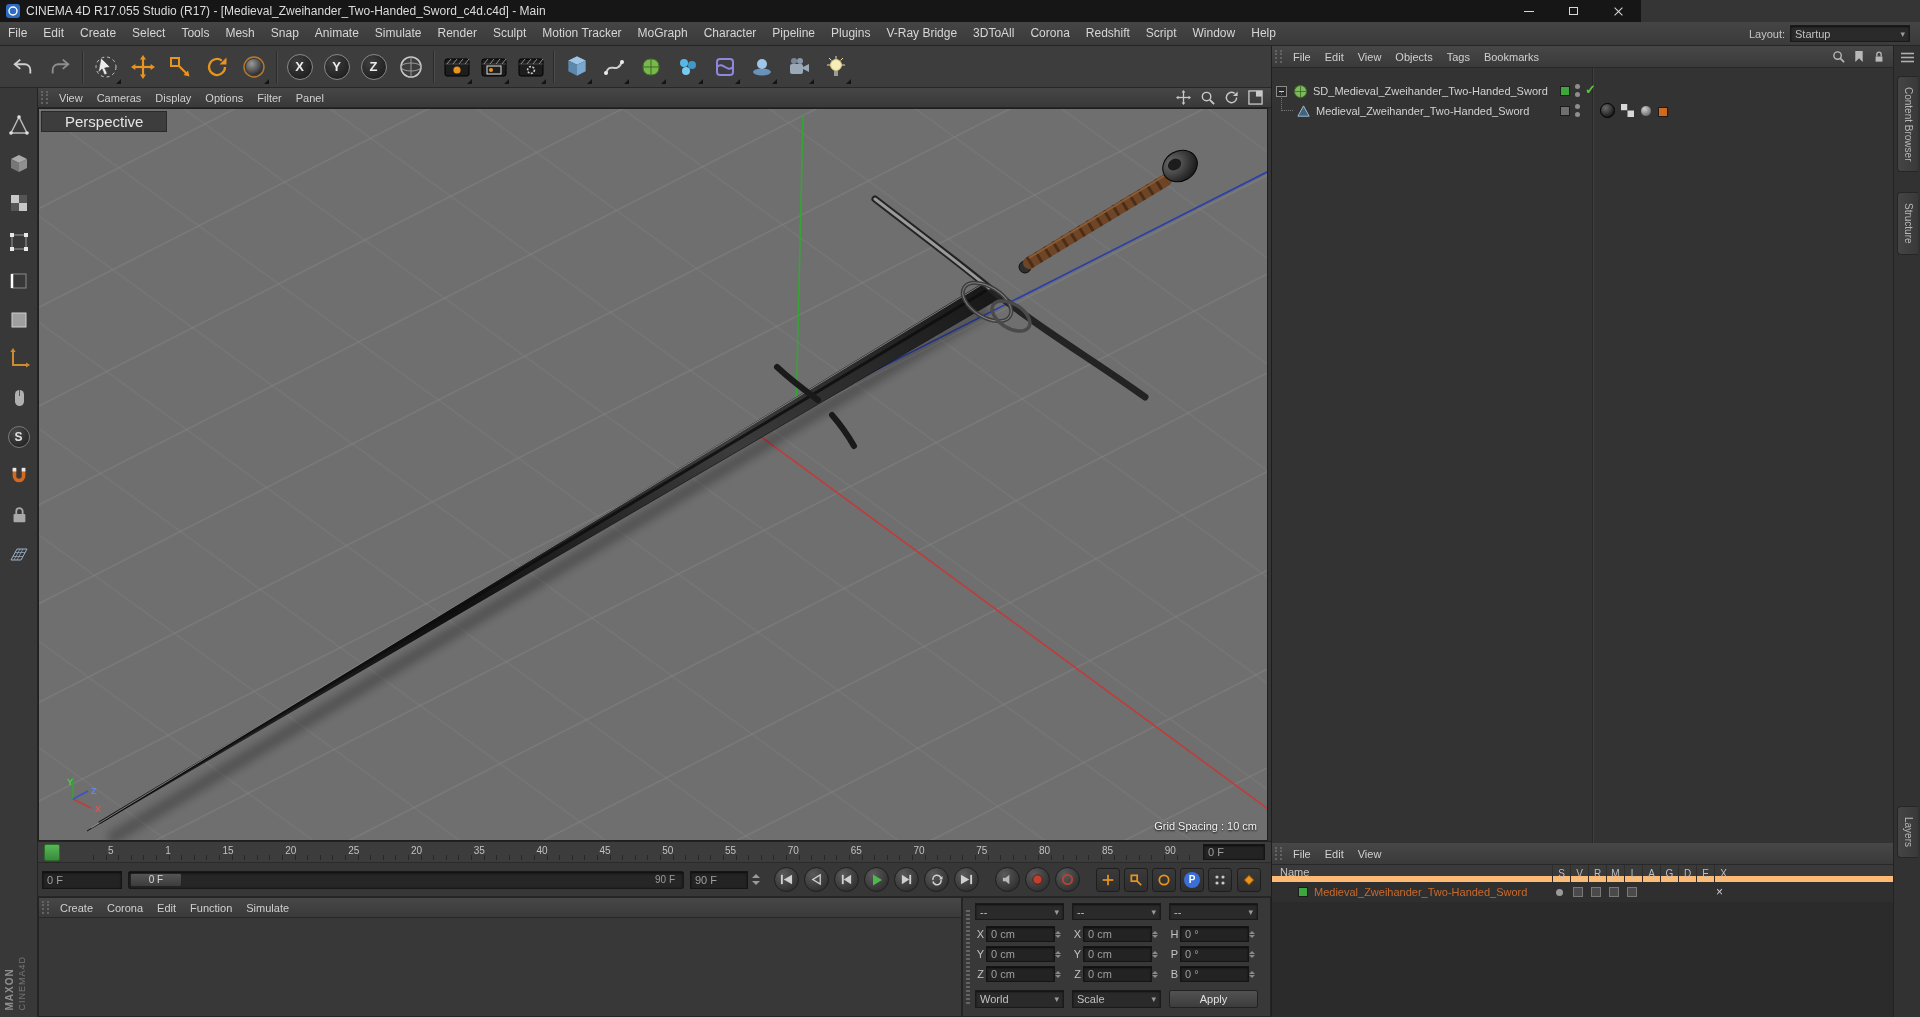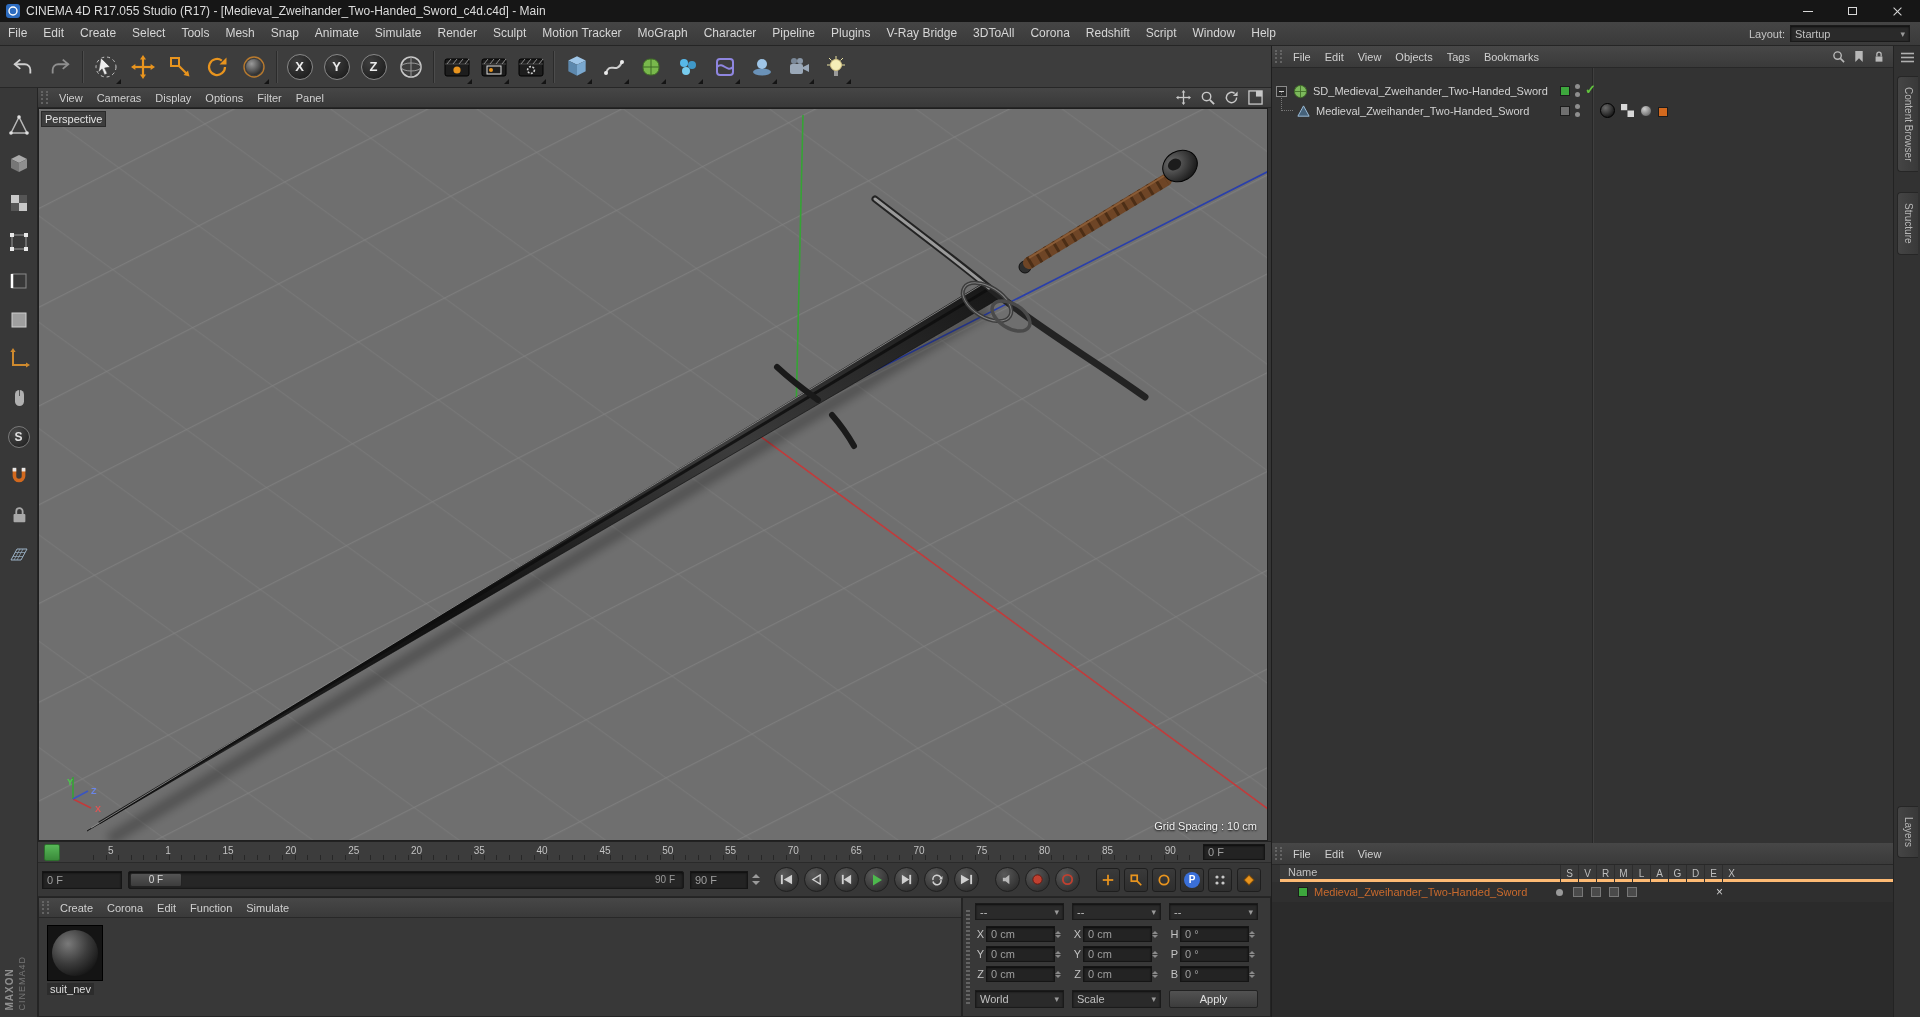--- a/index.html
+++ b/index.html
@@ -50,22 +50,22 @@
   .brand { position:absolute; bottom:6px; left:4px; display:flex; gap:2px; }
   .brand span { writing-mode:vertical-rl; transform:rotate(180deg); letter-spacing:1px; }
   .brand .b1 { font-weight:bold; font-size:10px; color:#8f8f8f; }
   .brand .b2 { font-size:9px; color:#767676; }
 
   
   .vpmenubar { background:linear-gradient(#464646,#393939); border-bottom:1px solid #262626; display:flex; align-items:center; }
   .vpnav { margin-left:auto; display:flex; gap:4px; padding-right:6px; }
   .vpnav .nbtn { width:20px; height:16px; display:flex; align-items:center; justify-content:center; }
   .viewport { background:#6f6f6f; border:1px solid #1f1f1f; overflow:hidden; }
-  .vpchip { position:absolute; background:rgba(42,42,42,.72); color:#e4e4e4; font-size:11px;
-    padding:1px 3px; border:1px solid #2a2a2a; }
+  .vpchip { position:absolute; background:rgba(42,42,42,.72); color:#e4e4e4; font-size:15px;
+    padding:1px 23px; border:1px solid #2a2a2a; }
   .gridlabel { position:absolute; color:#f2f2f2; font-size:11px; text-shadow:0 1px 2px #000; }
   .gz { position:absolute; font-size:9px; font-weight:bold; }
 
   
   .ruler { background:#3c3c3c; border-top:1px solid #222; border-bottom:1px solid #2a2a2a; position:relative; }
   .ruler::before { content:""; position:absolute; left:55px; right:80px; bottom:2px; height:5px;
     background:repeating-linear-gradient(90deg, rgba(0,0,0,.35) 0 1px, transparent 1px 12.6px); }
   .ticks { position:absolute; left:70px; right:95px; top:3px; display:flex; justify-content:space-between; }
   .ticks span { font-size:10px; color:#c2c2c2; }
   .marker { position:absolute; left:6px; top:2px; width:16px; height:17px;
@@ -116,21 +116,21 @@
   .vdots { display:flex; flex-direction:column; gap:3px; }
   .vdots i { width:5px; height:5px; border-radius:50%; background:#8f8f8f; display:block; }
   .treediv { position:absolute; width:1px; background:#272727; box-shadow:1px 0 0 #3f3f3f; }
   .tagball { width:15px; height:15px; border-radius:50%;
     background:radial-gradient(circle at 35% 30%, #6a6a6a, #1a1a1a 75%); border:1px solid #000; }
   .phong { width:12px; height:12px; border-radius:50%;
     background:radial-gradient(circle at 35% 30%, #cfcfcf, #6a6a6a 80%); border:1px solid #333; }
   .hline { position:absolute; border-left:1px dotted #777; border-bottom:1px dotted #777; }
 
   
-  .lheader { background:#3a3a3a; border-bottom:3px solid #fdba74; position:relative;margin-left:8px; }
+  .lheader { background:#3a3a3a; border-bottom:6px solid #fdba74; position:relative; }
   .lcol { position:absolute; top:0; height:17px; width:18px; border-left:1px solid #2d2d2d;
     display:flex; align-items:center; justify-content:center; font-size:10px; color:#bdbdbd; }
   .lrow { position:absolute; height:20px; display:flex; align-items:center; background:#2f2f2f; width:100%; }
   .lname { font-size:11px; color:#c96a2d; white-space:nowrap; }
   .ltog { width:10px; height:10px; border:1px solid #787878; background:#4a4a4a; }
 
   
   .rstrip { background:#323232; border-left:1px solid #232323; }
   .vtab { position:absolute; left:3px; width:21px; background:linear-gradient(90deg,#454545,#393939);
     border:1px solid #262626; border-right:none; border-radius:4px 0 0 4px;
@@ -146,21 +146,21 @@
   <defs>
     <radialGradient id="sphG" cx="35%" cy="30%" r="75%">
       <stop offset="0%" stop-color="#9a9a9a"></stop>
         <stop offset="100%" stop-color="#2a2a2a"></stop>
     </radialGradient>
   </defs>
 </svg>
 
 <div class="app">
 
-  <header class="titlebar abs" style="left:0;top:0;width:1920px;height:22px">
+  <header class="titlebar abs" style="left:0;top:0;width:1641px;height:22px">
     <span>
       <svg width="14" height="14" viewBox="0 0 14 14">
           <rect width="14" height="14" rx="3" fill="#2d6cc0"></rect>
           <circle cx="7" cy="7" r="4" fill="none" stroke="#fff" stroke-width="1.4"></circle>
         </svg>
     </span>
     <span class="title">CINEMA 4D R17.055 Studio (R17) - [Medieval_Zweihander_Two-Handed_Sword_c4d.c4d] - Main</span>
     <span class="winbtns">
       <span class="wb">
           <span class="g-min"></span>
@@ -711,24 +711,20 @@
 
   <div class="panel abs" style="left:38px;top:897px;width:924px;height:120px">
     <div class="pmbar" style="height:20px">
       <span class="grip"></span>
       <span class="pmi">Create</span>
       <span class="pmi">Corona</span>
       <span class="pmi">Edit</span>
       <span class="pmi">Function</span>
       <span class="pmi">Simulate</span>
     </div>
-    <div style="padding:7px 0 0 8px;display:flex;flex-direction:column;align-items:flex-start;gap:2px">
-      <div class="matthumb"></div>
-      <span class="matname">suit_nev</span>
-    </div>
   </div>
 
   <div class="panel abs" style="left:962px;top:897px;width:309px;height:120px">
     <div style="position:absolute;left:0;top:0;bottom:0;width:10px;display:flex;align-items:center">
       <span class="grip" style="height:80%"></span>
     </div>
     <div style="position:absolute;left:12px;top:5px;right:6px">
       <div style="display:flex;gap:8px">
         <span class="ddfield" style="width:89px">
           <span>--</span>

